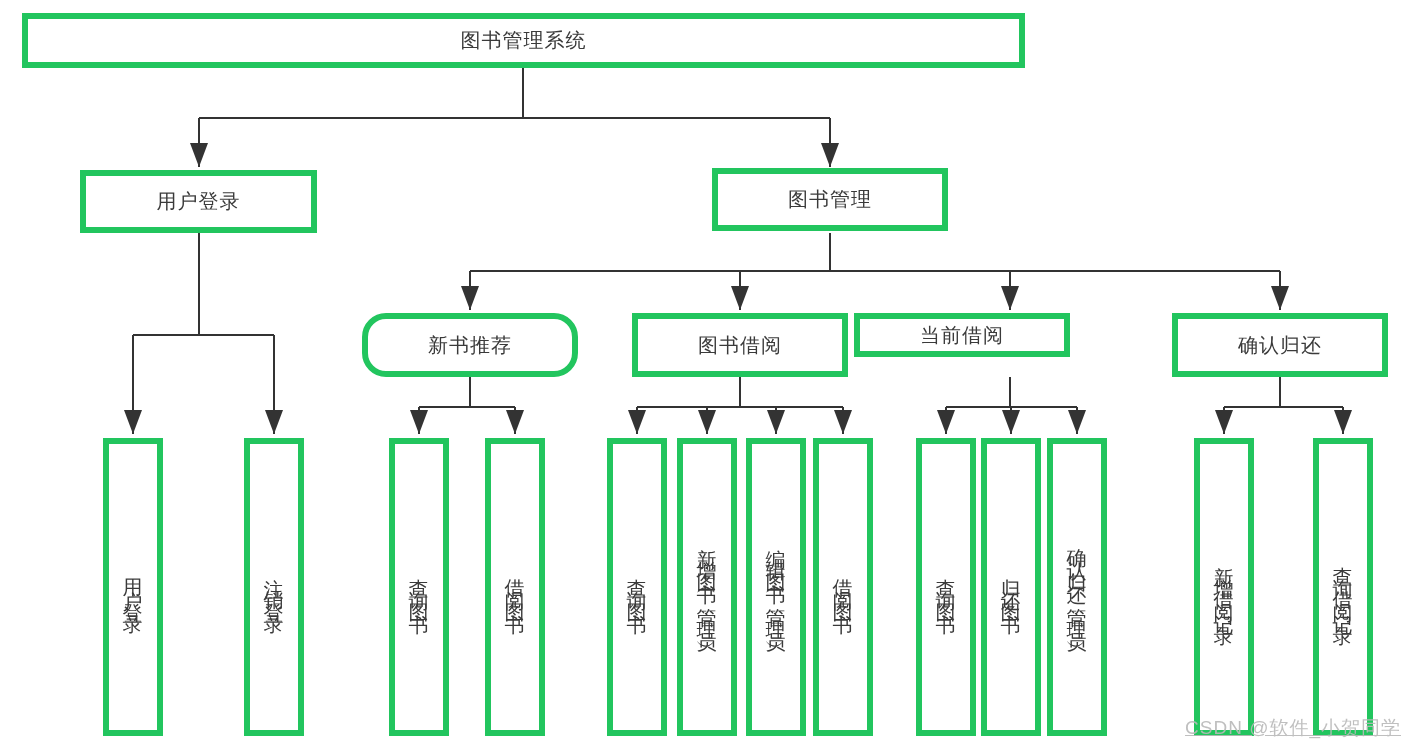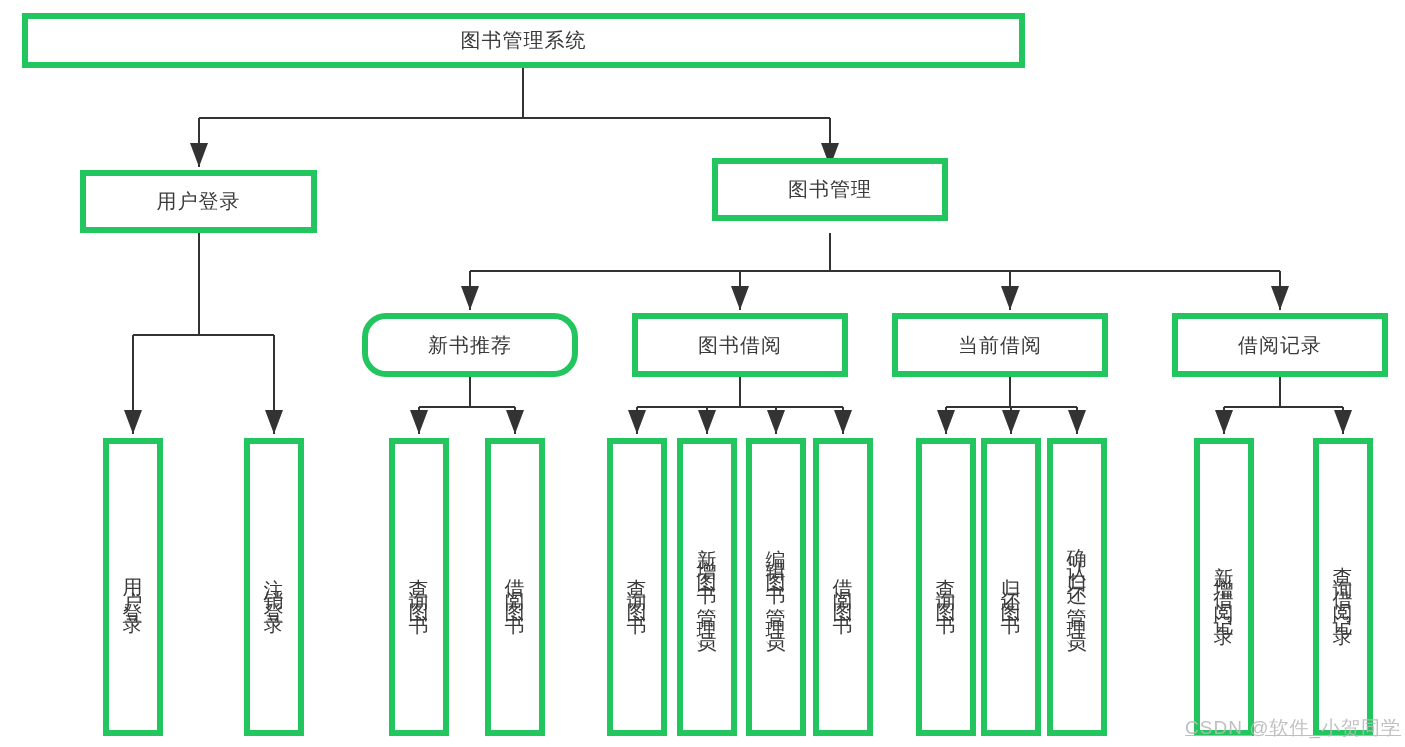--- a/index.html
+++ b/index.html
@@ -112,35 +112,35 @@
     </g>
   </svg>
 
   <div class="node" style="left:22px; top:13px; width:1003px; height:55px;">
     <span class="hlabel">图书管理系统</span>
   </div>
 
   <div class="node" style="left:80px; top:170px; width:237px; height:63px;">
     <span class="hlabel">用户登录</span>
   </div>
-  <div class="node" style="left:712px; top:158px; width:236px; height:63px;">
+  <div class="node" style="left:712px; top:168px; width:236px; height:63px;">
     <span class="hlabel">图书管理</span>
   </div>
 
   <div class="node" style="left:362px; top:313px; width:216px; height:64px;border-radius:24px;">
     <span class="hlabel">新书推荐</span>
   </div>
   <div class="node" style="left:632px; top:313px; width:216px; height:64px;">
     <span class="hlabel">图书借阅</span>
   </div>
-  <div class="node" style="left:892px; top:313px; width:216px; height:64px;">
+  <div class="node" style="left:854px; top:313px; width:216px; height:44px;">
     <span class="hlabel">当前借阅</span>
   </div>
   <div class="node" style="left:1172px; top:313px; width:216px; height:64px;">
-    <span class="hlabel">借阅记录</span>
+    <span class="hlabel">确认归还</span>
   </div>
 
   <div class="node leaf" style="left:103px; top:438px; width:60px; height:298px;">
     <span class="vlabel">用户登录</span>
   </div>
   <div class="node leaf" style="left:244px; top:438px; width:60px; height:298px;">
     <span class="vlabel">注销登录</span>
   </div>
 
   <div class="node leaf" style="left:389px; top:438px; width:60px; height:298px;">

